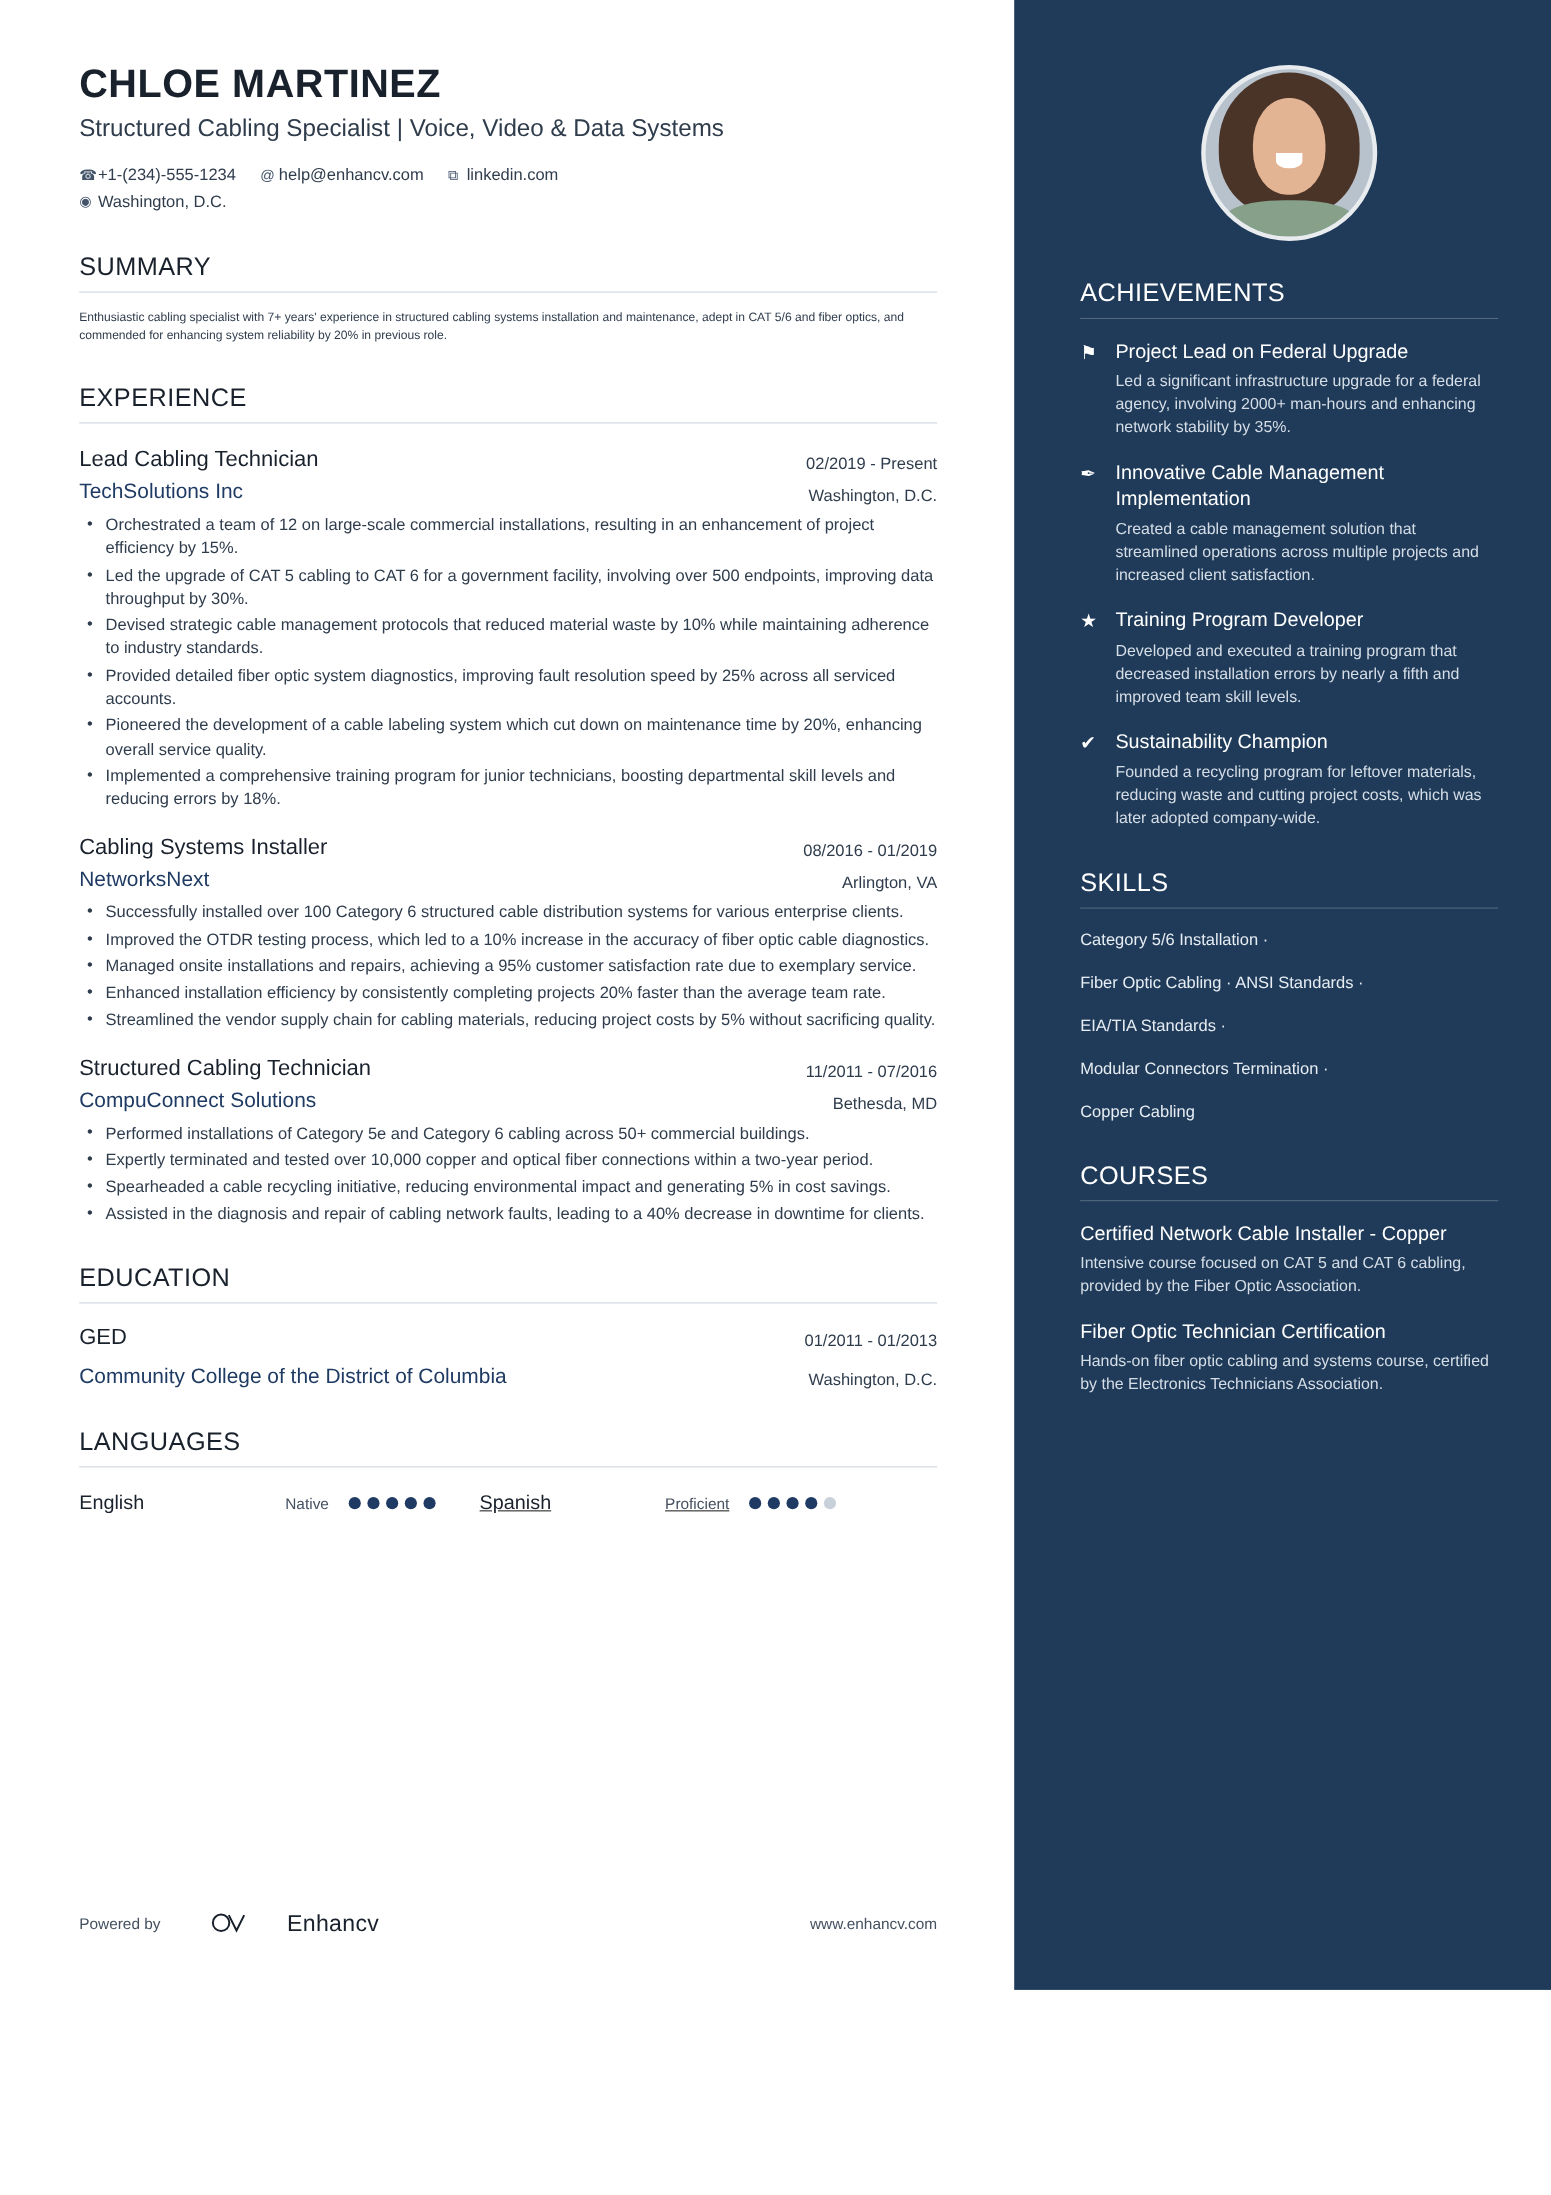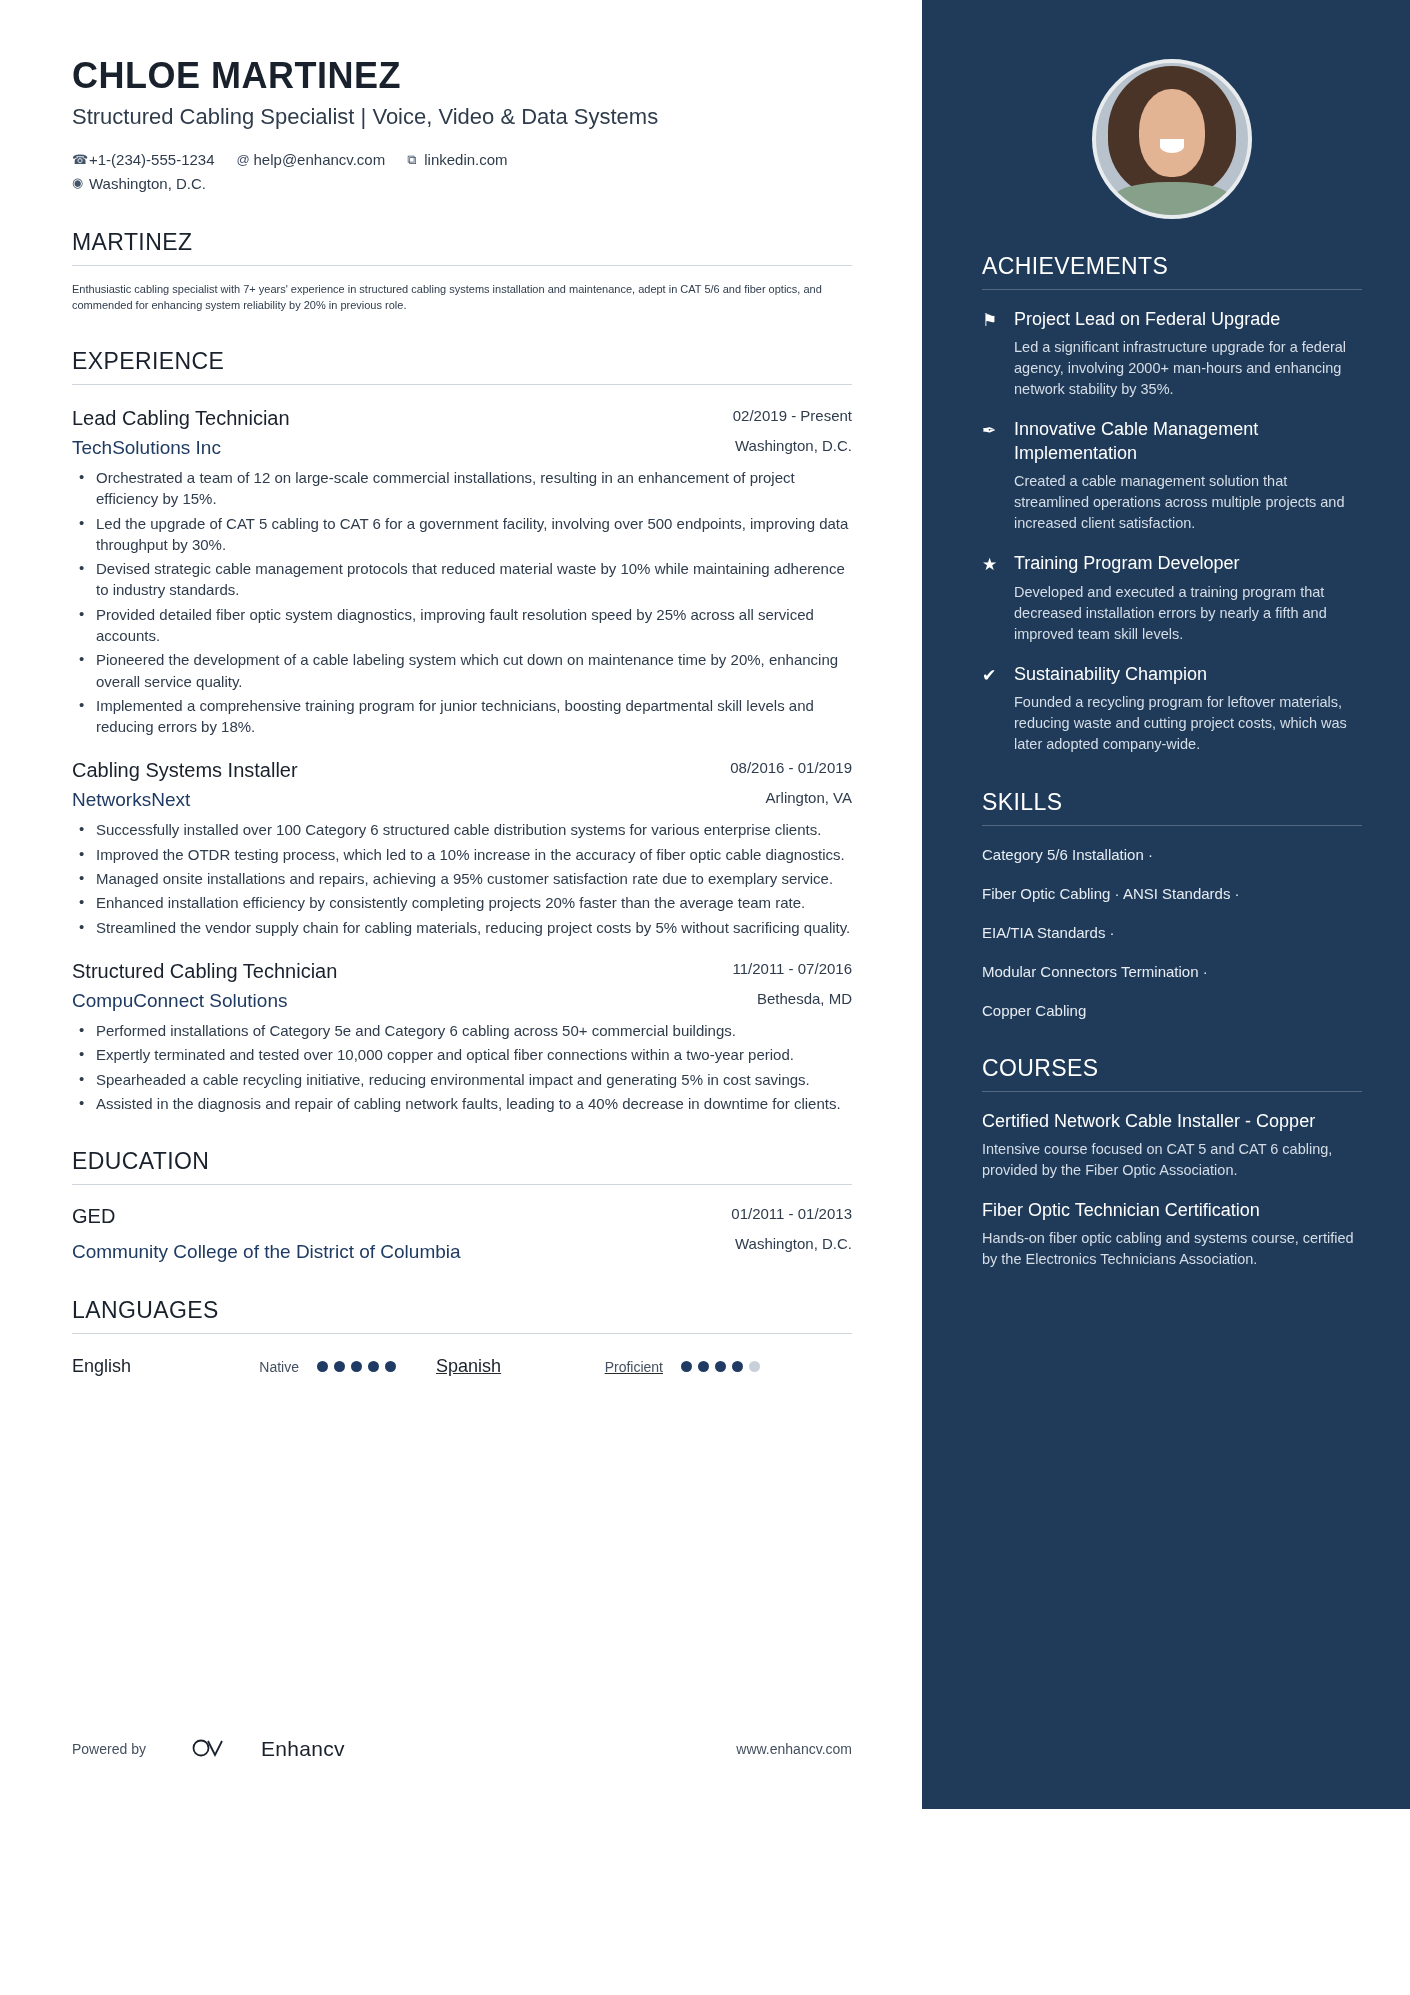--- a/index.html
+++ b/index.html
@@ -74,21 +74,21 @@
     font-size: 11px;
     line-height: 1.5;
     color: #2f3c4c;
     margin-top: 15px;
   }
 
   .job { margin-top: 22px; }
   .job-top, .job-sub {
     display: flex;
     justify-content: space-between;
-    align-items: flex-start;
+    align-items: flex-end;
   }
   .job-title {
     font-size: 20px;
     color: #19212c;
     font-weight: 400;
   }
   .job-dates, .job-loc {
     font-size: 15px;
     color: #2f3c4c;
     white-space: nowrap;
@@ -296,21 +296,21 @@
         </span>
       </div>
       <div class="row">
         <span class="ci">
           <span class="gl">◉</span>
           <span>Washington, D.C.</span>
         </span>
       </div>
     </div>
 
-    <h2 class="sec">MARTINEZ</h2>
+    <h2 class="sec">SUMMARY</h2>
     <div class="summary-text">Enthusiastic cabling specialist with 7+ years' experience in structured cabling systems installation and maintenance, adept in CAT 5/6 and fiber optics, and commended for enhancing system reliability by 20% in previous role.</div>
 
     <h2 class="sec">EXPERIENCE</h2>
 
     <div class="job">
       <div class="job-top">
         <span class="job-title">Lead Cabling Technician</span>
         <span class="job-dates">02/2019 - Present</span>
       </div>
       <div class="job-sub">

